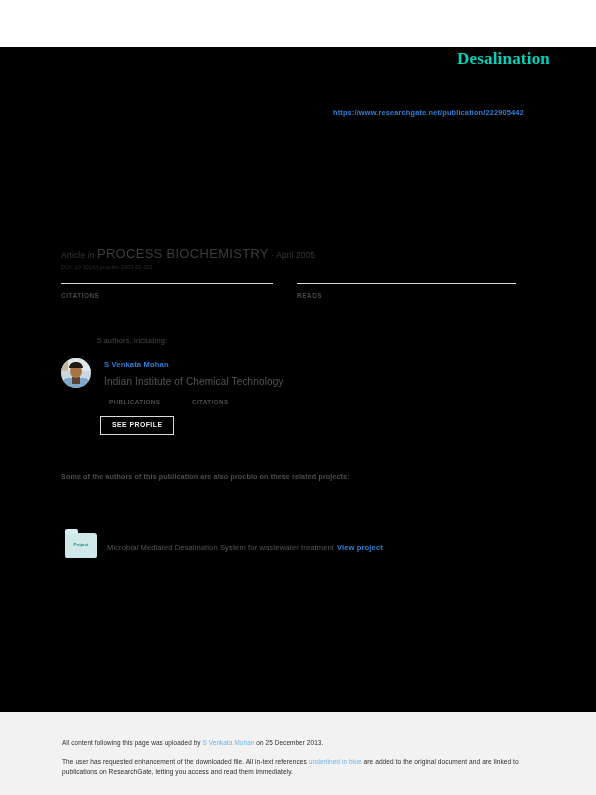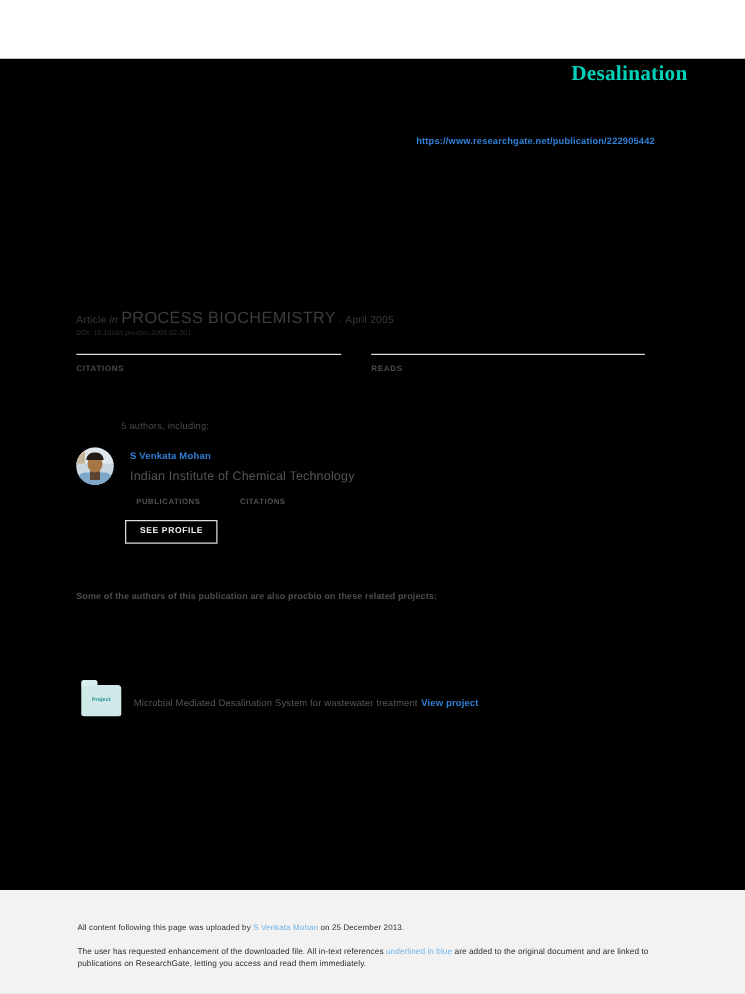--- a/index.html
+++ b/index.html
@@ -105,21 +105,21 @@
     line-height:1;
   }
 
   
   .projects-head{
     position:absolute;left:61px;top:472px;
     font-size:7.2px;font-weight:700;color:#4d4d4d;letter-spacing:.1px;white-space:nowrap;
   }
   .proj-row{position:absolute;left:61px;width:470px;height:30px;}
   .proj-row.r1{top:503px;}
-  .proj-row.r2{top:548px;}
+  .proj-row.r2{top:533px;}
   .folder{
     position:absolute;left:4px;top:0;width:32px;height:25px;
     background:#cfe9e9;border-radius:1px 3px 2px 2px;
   }
   .folder .tab{
     position:absolute;left:0;top:-4px;width:13px;height:5px;
     background:#d9eeee;border-radius:2px 2px 0 0;
   }
   .folder .ftxt{
     position:absolute;left:0;top:9px;width:32px;text-align:center;

